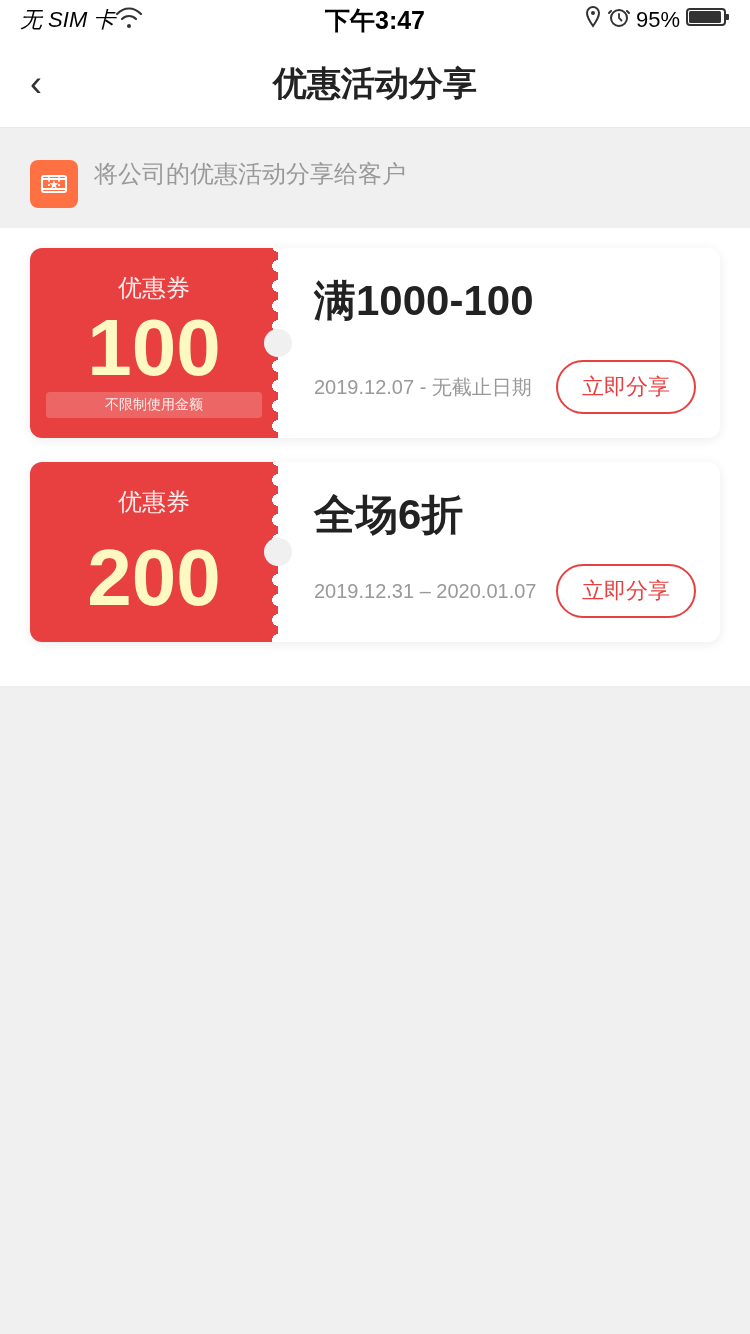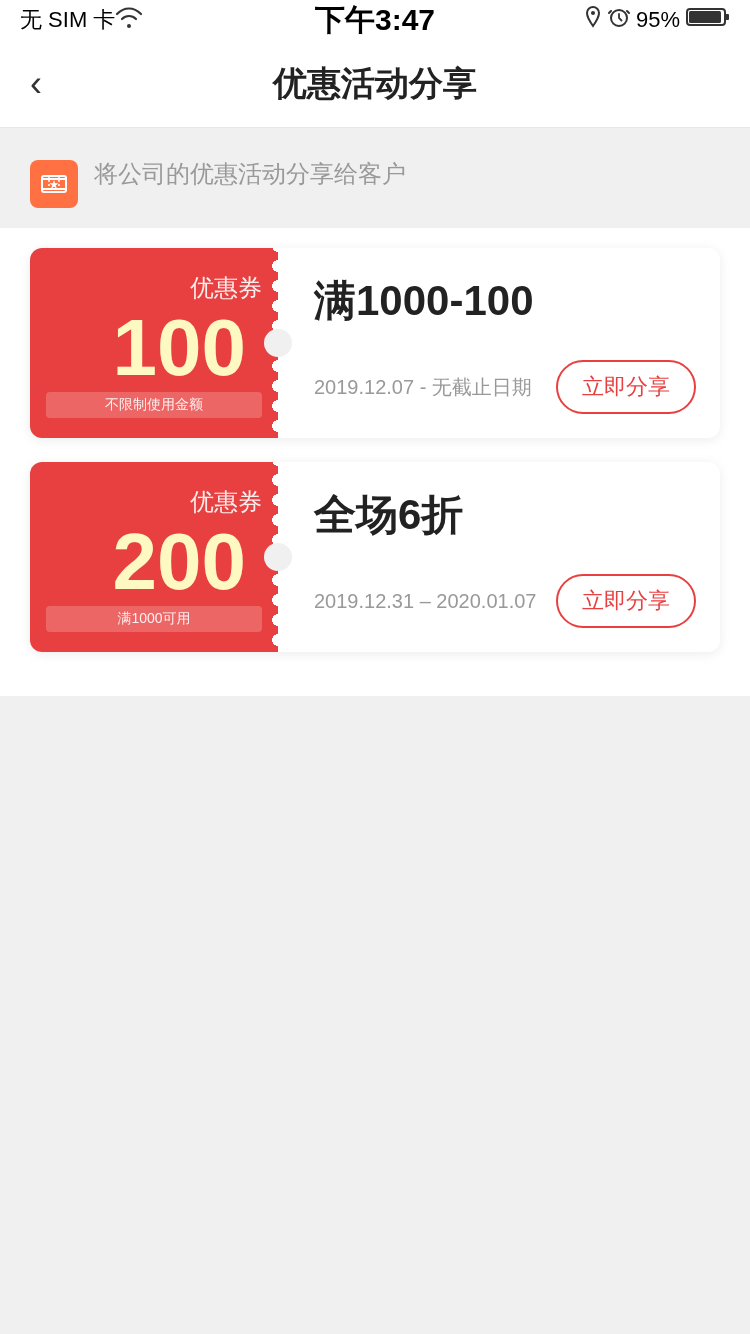--- a/index.html
+++ b/index.html
@@ -22,23 +22,24 @@
       justify-content: space-between;
       padding: 0 20px;
       font-size: 24px;
       font-weight: 500;
     }
     .status-left {
       display: flex;
       align-items: center;
       gap: 0;
       font-size: 22px;
+      font-style: italic;
     }
     .status-center {
-      font-size: 30px;
+      font-size: 25px;
       font-weight: 600;
       position: absolute;
       left: 50%;
       transform: translateX(-50%);
     }
     .status-right {
       display: flex;
       align-items: center;
       gap: 6px;
       font-size: 22px;
@@ -117,21 +118,21 @@
       position: relative;
     }
 
     
     .coupon-left {
       width: 248px;
       background: #e84040;
       border-radius: 12px 0 0 12px;
       display: flex;
       flex-direction: column;
-      align-items: flex-end;
+      align-items: center;
       justify-content: space-between;
       padding: 24px 16px 20px;
       position: relative;
       flex-shrink: 0;
     }
     
     .coupon-left::after {
       content: '';
       position: absolute;
       right: -12px;
@@ -293,21 +294,20 @@
         <span class="coupon-date">2019.12.07 - 无截止日期</span>
         <button class="share-btn">立即分享</button>
       </div>
     </div>
   </div>
 
   <div class="coupon-card">
     <div class="coupon-left">
       <span class="coupon-label">优惠券</span>
       <span class="coupon-amount">200</span>
-      <span class="coupon-condition">满1000可用</span>
     </div>
     <div class="coupon-right">
       <span class="coupon-name">全场6折</span>
       <div class="coupon-bottom">
         <span class="coupon-date">2019.12.31 – 2020.01.07</span>
         <button class="share-btn">立即分享</button>
       </div>
     </div>
   </div>
 

